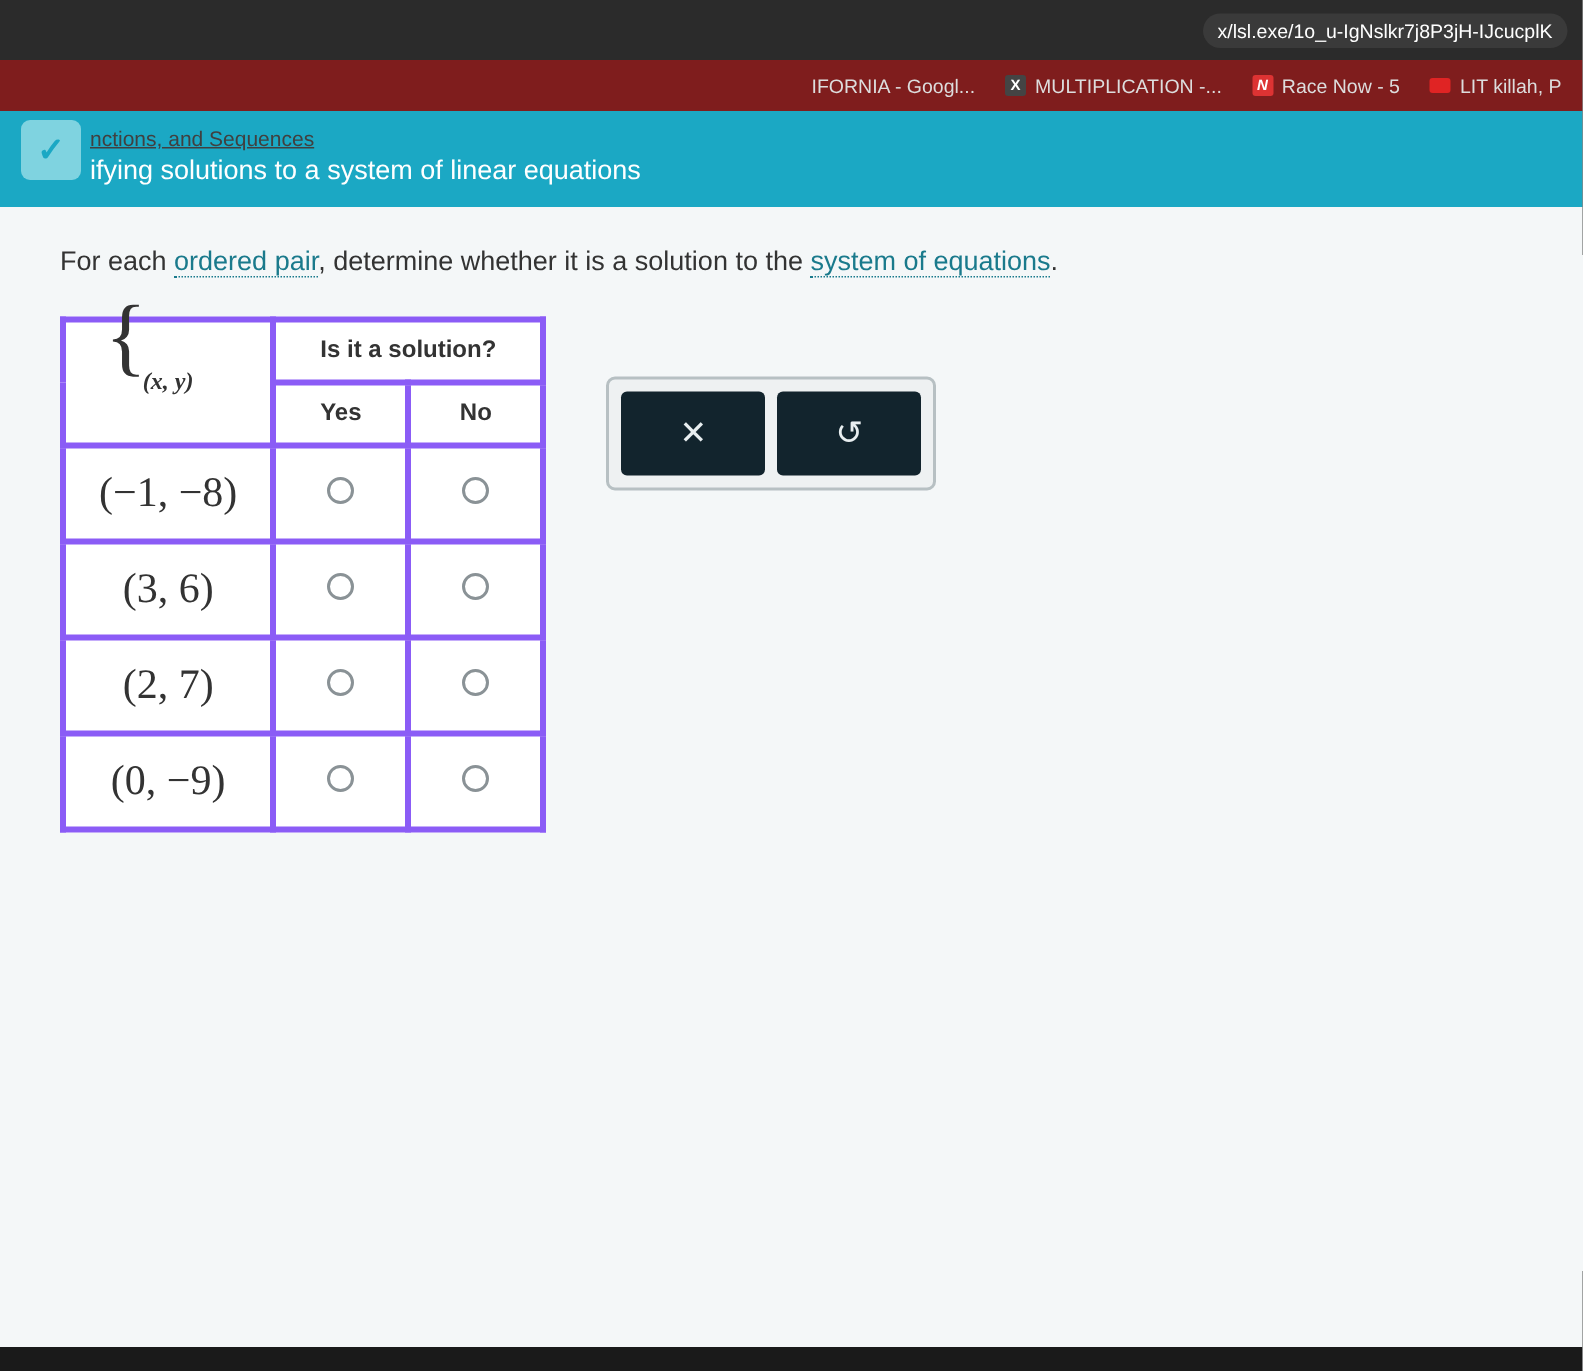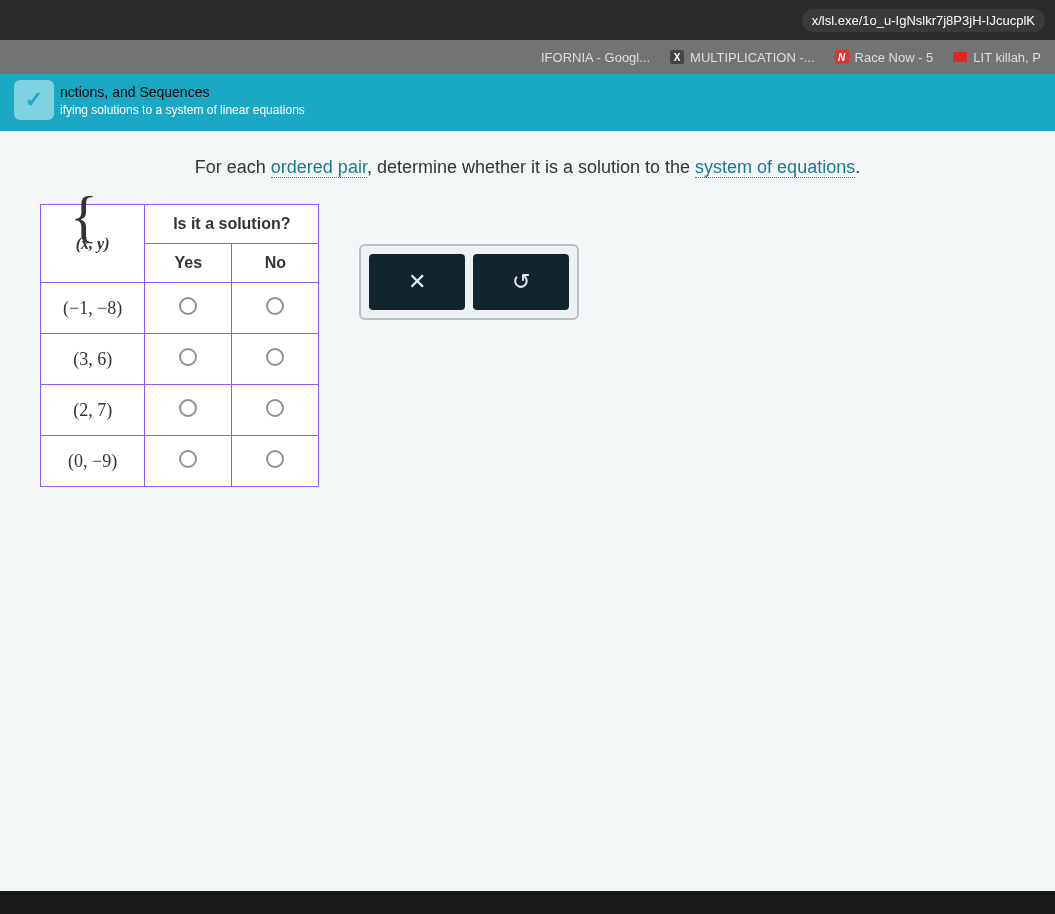--- a/index.html
+++ b/index.html
@@ -24,21 +24,21 @@
     overflow: hidden;
   }
   .url-fragment {
     background: #3a3a3a;
     border-radius: 14px;
     padding: 4px 10px;
     white-space: nowrap;
     color: #ffffff;
   }
   .bookmark-bar {
-    background: #737373;
+    background: #7f1d1d;
     height: 34px;
     display: flex;
     align-items: center;
     justify-content: flex-end;
     gap: 20px;
     padding: 0 14px;
     color: #ddd;
     font-size: 13px;
   }
   .bookmark-item { display: flex; align-items: center; gap: 6px; white-space: nowrap; cursor: pointer; }
@@ -60,33 +60,32 @@
     height: 40px;
     background: #7fd3e0;
     border-radius: 6px;
     display: flex;
     align-items: center;
     justify-content: center;
     color: #1ba8c4;
     font-size: 22px;
     font-weight: bold;
   }
-  .breadcrumb { font-size: 14px; color: #000000; margin-bottom: 3px;}
-  .lesson-title { font-size: 12px; font-weight: 500; }
+  .breadcrumb { font-size: 14px; color: #404040; margin-bottom: 3px; text-decoration: underline;}
+  .lesson-title { font-size: 18px; font-weight: 500; }
 
   .content {
     background: #f4f7f8;
     padding: 26px 40px;
     min-height: 760px;
     color: #333;
   }
   .prompt {
     font-size: 18px;
     margin-bottom: 14px;
-    text-align: center;
   }
   .underline-term { color: #1a7a8c; border-bottom: 1px dotted #1a7a8c; cursor: help;}
   .equations {
     font-family: 'Times New Roman', serif;
     font-size: 22px;
     font-style: italic;
     margin: 10px 0 26px 30px;
     position: relative;
     padding-left: 22px;
   }
@@ -101,39 +100,39 @@
   }
   .eq-line { margin: 2px 0; }
 
   .work-row { display:flex; align-items:flex-start; gap:40px;}
 
   table.solution {
     border-collapse: collapse;
     background: #fff;
   }
   table.solution th, table.solution td {
-    border: 1px solid #8b5cf6;
+    border: 4px solid #8b5cf6;
     text-align: center;
     vertical-align: middle;
   }
   table.solution th {
     font-weight: bold;
     font-size: 16px;
     padding: 10px 14px;
     background:#fff;
   }
   .xy-head {
     font-family: 'Times New Roman', serif;
     font-style: italic;
     font-size: 20px;
     font-weight: normal;
   }
   .pair-cell {
     font-family: 'Times New Roman', serif;
-    font-size: 18px;
+    font-size: 28px;
     padding: 14px 22px;
     white-space: nowrap;
   }
   .radio-cell { padding: 14px 34px; }
   .radio {
     width: 18px; height: 18px; border: 2px solid #8a9296; border-radius: 50%;
     display: inline-block; cursor: pointer; background:#fff;
   }
 
   .action-panel {

